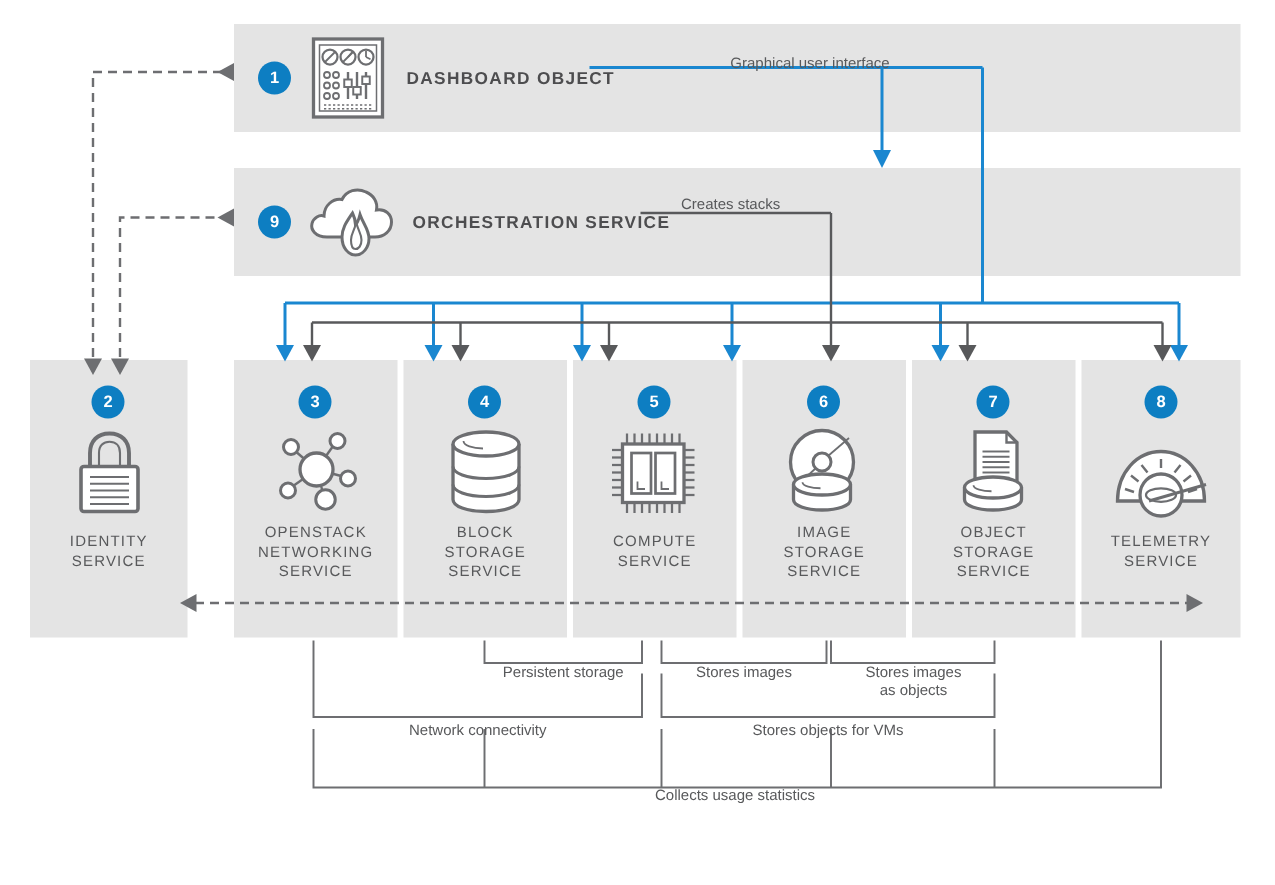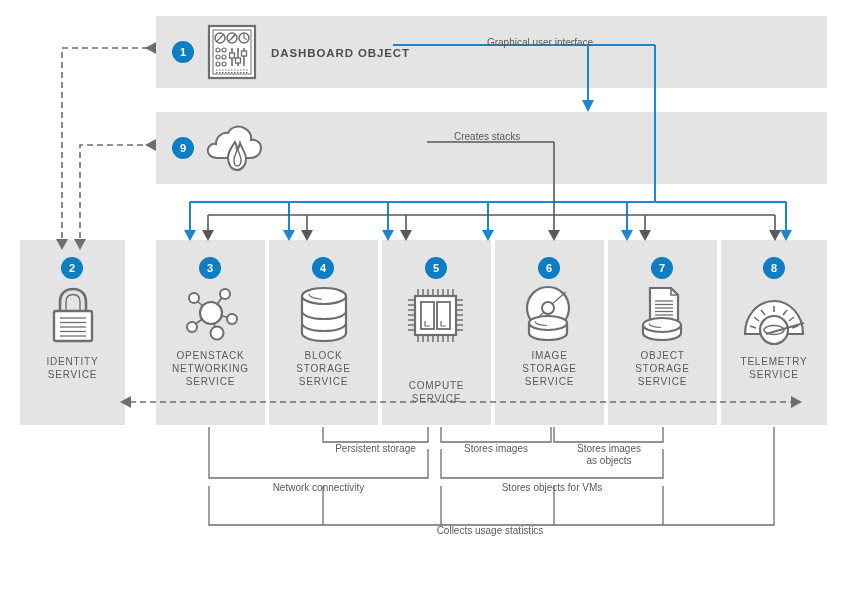--- a/index.html
+++ b/index.html
@@ -210,20 +210,21 @@
     <svg width="62" height="52" viewBox="0 0 62 52">
       <path d="M14,36 C6,36 3,31 4,27 C5,23 9,21 12,22 C12,15 18,10 24,11
                C27,5 34,3 40,6 C45,8 48,13 47,18 C53,17 57,21 57,26
                C57,32 52,36 46,36 Z" fill="#ffffff" stroke="#6d6e71" stroke-width="2"></path>
       <path d="M31,20 C27,26 24,30 24,36 C24,43 28,48 33,48 C38,48 42,43 42,37
                C42,31 38,27 36,21 C35,25 34,27 33,28 C33,25 32,22 31,20 Z" fill="#ffffff" stroke="#6d6e71" stroke-width="2"></path>
       <path d="M33,28 C32,32 30,34 30,38 C30,42 31,44 33,44 C35,44 37,42 37,38
                C37,34 35,32 34,28 Z" fill="#ffffff" stroke="#6d6e71" stroke-width="1.4"></path>
     </svg>
   </div>
+  <div class="rowtitle" style="left:275px;top:143px;">ORCHESTRATION SERVICE</div>
   <div class="edgelabel" style="left:454px;top:131px;width:200px;text-align:left;">Creates stacks</div>
 
   <div class="badge" style="left:61px;top:257px;">2</div>
   <div class="icon" style="left:45px;top:285px;">
     <svg width="56" height="62" viewBox="0 0 56 62">
       <path d="M15,26 L15,17 C15,9 20,4 28,4 C36,4 41,9 41,17 L41,26" fill="none" stroke="#6d6e71" stroke-width="2.6"></path>
       <path d="M21,26 L21,17 C21,12 24,9.5 28,9.5 C32,9.5 35,12 35,17 L35,26" fill="none" stroke="#6d6e71" stroke-width="1.4"></path>
       <rect x="9" y="26" width="38" height="30" rx="2" fill="#fff" stroke="#6d6e71" stroke-width="2.4"></rect>
       <line x1="15" y1="33" x2="41" y2="33" stroke="#6d6e71" stroke-width="1.3"></line>
       <line x1="15" y1="37.5" x2="41" y2="37.5" stroke="#6d6e71" stroke-width="1.3"></line>
@@ -310,21 +311,21 @@
           <line x1="52" y1="40" x2="59" y2="40"></line>
         <line x1="52" y1="45" x2="59" y2="45"></line>
       </g>
       <rect x="11" y="11" width="41" height="39" fill="#fff" stroke="#6d6e71" stroke-width="2.2"></rect>
       <rect x="17" y="17" width="13" height="27" fill="#fff" stroke="#6d6e71" stroke-width="1.8"></rect>
       <path d="M21,36 L21,41 L26,41" fill="none" stroke="#6d6e71" stroke-width="1.2"></path>
       <rect x="33" y="17" width="13" height="27" fill="#fff" stroke="#6d6e71" stroke-width="1.8"></rect>
       <path d="M37,36 L37,41 L42,41" fill="none" stroke="#6d6e71" stroke-width="1.2"></path>
     </svg>
   </div>
-  <div class="coltitle" style="left:382px;top:355px;width:109px;margin-top:24px;">
+  <div class="coltitle" style="left:382px;top:355px;width:109px;">
     <div>COMPUTE</div>
     <div>SERVICE</div>
   </div>
 
   <div class="badge" style="left:538px;top:257px;">6</div>
   <div class="icon" style="left:516px;top:283px;">
     <svg width="64" height="62" viewBox="0 0 64 62">
       <circle cx="32" cy="25" r="21" fill="#fff" stroke="#6d6e71" stroke-width="2.2"></circle>
       <circle cx="32" cy="25" r="6" fill="#fff" stroke="#6d6e71" stroke-width="2"></circle>
       <line x1="36" y1="21" x2="50" y2="9" stroke="#6d6e71" stroke-width="1.2"></line>

